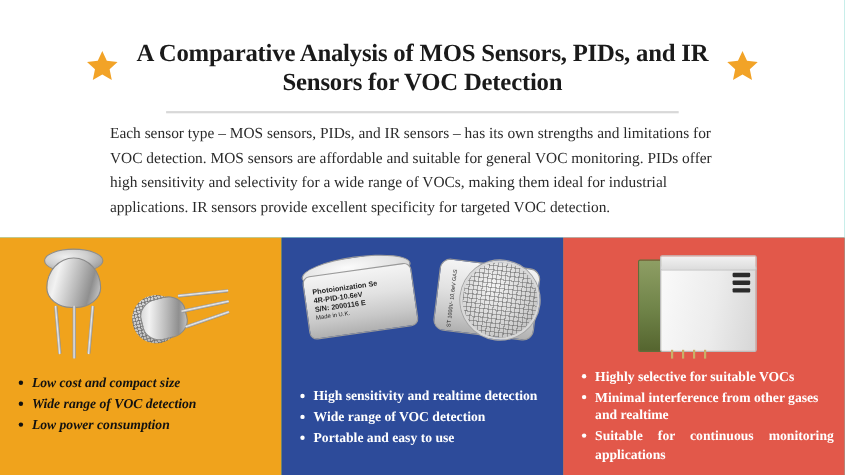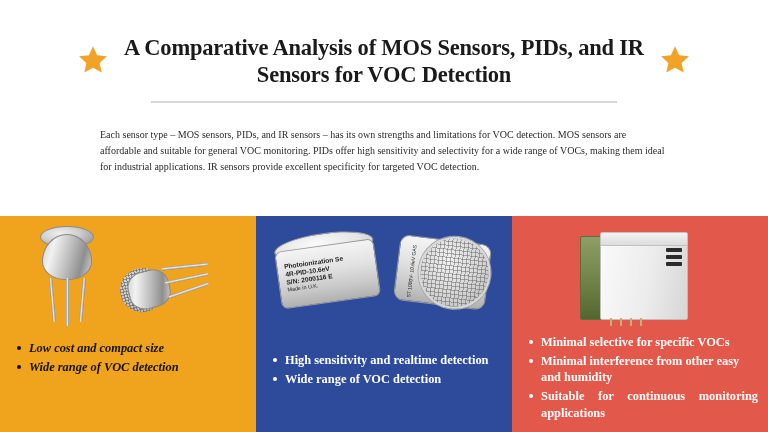--- a/index.html
+++ b/index.html
@@ -54,24 +54,24 @@
     letter-spacing: -0.2px;
     max-width: 520px;
   }
   .title-rule {
     width: 466px;
     height: 2px;
     background: #d8d8d8;
     margin: 12px auto 0 auto;
   }
   .intro {
-    margin: 24px auto 0 auto;
+    margin: 8px auto 0 auto;
     width: 568px;
     font-family: "Liberation Serif", serif;
-    font-size: 10px;
+    font-size: 14px;
     line-height: 1.62;
     color: #2a2a2a;
     text-align: left;
   }
 
   
   .columns {
     position: absolute;
     top: 216px; left: 0;
     width: 768px;
@@ -265,20 +265,21 @@
           <div class="can-mesh" style="left:2px; top:6px; width:44px; height:44px;"></div>
           <div class="can-body" style="left:10px; top:10px; width:42px; height:38px; border-radius:40%;"></div>
           <div class="pin" style="left:48px; top:14px; width:46px; height:3px; background:linear-gradient(180deg,#9a9a9a,#ececec 45%,#8b8b8b); border-radius:1px; transform:rotate(8deg);"></div>
           <div class="pin" style="left:48px; top:26px; width:44px; height:3px; background:linear-gradient(180deg,#9a9a9a,#ececec 45%,#8b8b8b); border-radius:1px; transform:rotate(2deg);"></div>
           <div class="pin" style="left:48px; top:38px; width:42px; height:3px; background:linear-gradient(180deg,#9a9a9a,#ececec 45%,#8b8b8b); border-radius:1px; transform:rotate(-5deg);"></div>
         </div>
       </div>
       <ul class="bullets mos">
         <li>Low cost and compact size</li>
         <li>Wide range of VOC detection</li>
+        <li>Low power consumption</li>
       </ul>
     </div>
 
     <div class="col col-pid">
       <div class="imgbox">
 
         <div style="position:absolute; left:22px; top:16px; width:112px; height:88px; transform:rotate(-8deg);">
           <div class="pid-cap" style="left:0px; top:0px; width:100px; height:26px;"></div>
           <div class="pid-cyl" style="left:0px; top:12px; width:100px; height:58px;"></div>
           <div class="pid-label" style="left:8px; top:24px; width:90px; font-size:6.6px; font-weight:bold;">
@@ -291,39 +292,40 @@
 
         <div style="position:absolute; left:136px; top:14px; width:112px; height:94px; transform:rotate(7deg);">
           <div class="pid-cyl" style="left:4px; top:10px; width:92px; height:66px; border-radius:10px;"></div>
           <div class="pid-mesh-disc" style="left:26px; top:6px; width:72px; height:72px;"></div>
           <div class="pid-side-text" style="left:16px; top:72px;">ST 1000V- 10.6eV GAS</div>
         </div>
       </div>
       <ul class="bullets pid">
         <li class="j">High sensitivity and realtime detection</li>
         <li>Wide range of VOC detection</li>
+        <li>Portable and easy to use</li>
       </ul>
     </div>
 
     <div class="col col-ir">
       <div class="imgbox">
         <div style="position:absolute; left:68px; top:12px; width:124px; height:100px;">
           <div class="ir-side" style="left:0px; top:8px; width:22px; height:84px; border-radius:2px 0 0 2px;"></div>
           <div class="ir-body" style="left:20px; top:14px; width:88px; height:78px; border-radius:2px;"></div>
           <div class="ir-top" style="left:20px; top:4px; width:88px; height:14px; border-radius:2px;"></div>
           <div class="ir-vent" style="left:86px; top:20px; width:16px; height:4px;"></div>
           <div class="ir-vent" style="left:86px; top:27px; width:16px; height:4px;"></div>
           <div class="ir-vent" style="left:86px; top:34px; width:16px; height:4px;"></div>
           <div class="ir-pin" style="left:30px; top:90px; height:8px;"></div>
           <div class="ir-pin" style="left:40px; top:90px; height:8px;"></div>
           <div class="ir-pin" style="left:50px; top:90px; height:8px;"></div>
           <div class="ir-pin" style="left:60px; top:90px; height:8px;"></div>
         </div>
       </div>
       <ul class="bullets ir">
-        <li>Minimal selective for specific VOCs</li>
-        <li>Minimal interference from other easy and humidity</li>
+        <li>Highly selective for suitable VOCs</li>
+        <li>Minimal interference from other gases and realtime</li>
         <li class="j">Suitable for continuous monitoring applications</li>
       </ul>
     </div>
 
   </div>
 </div>
 
 </body></html>

